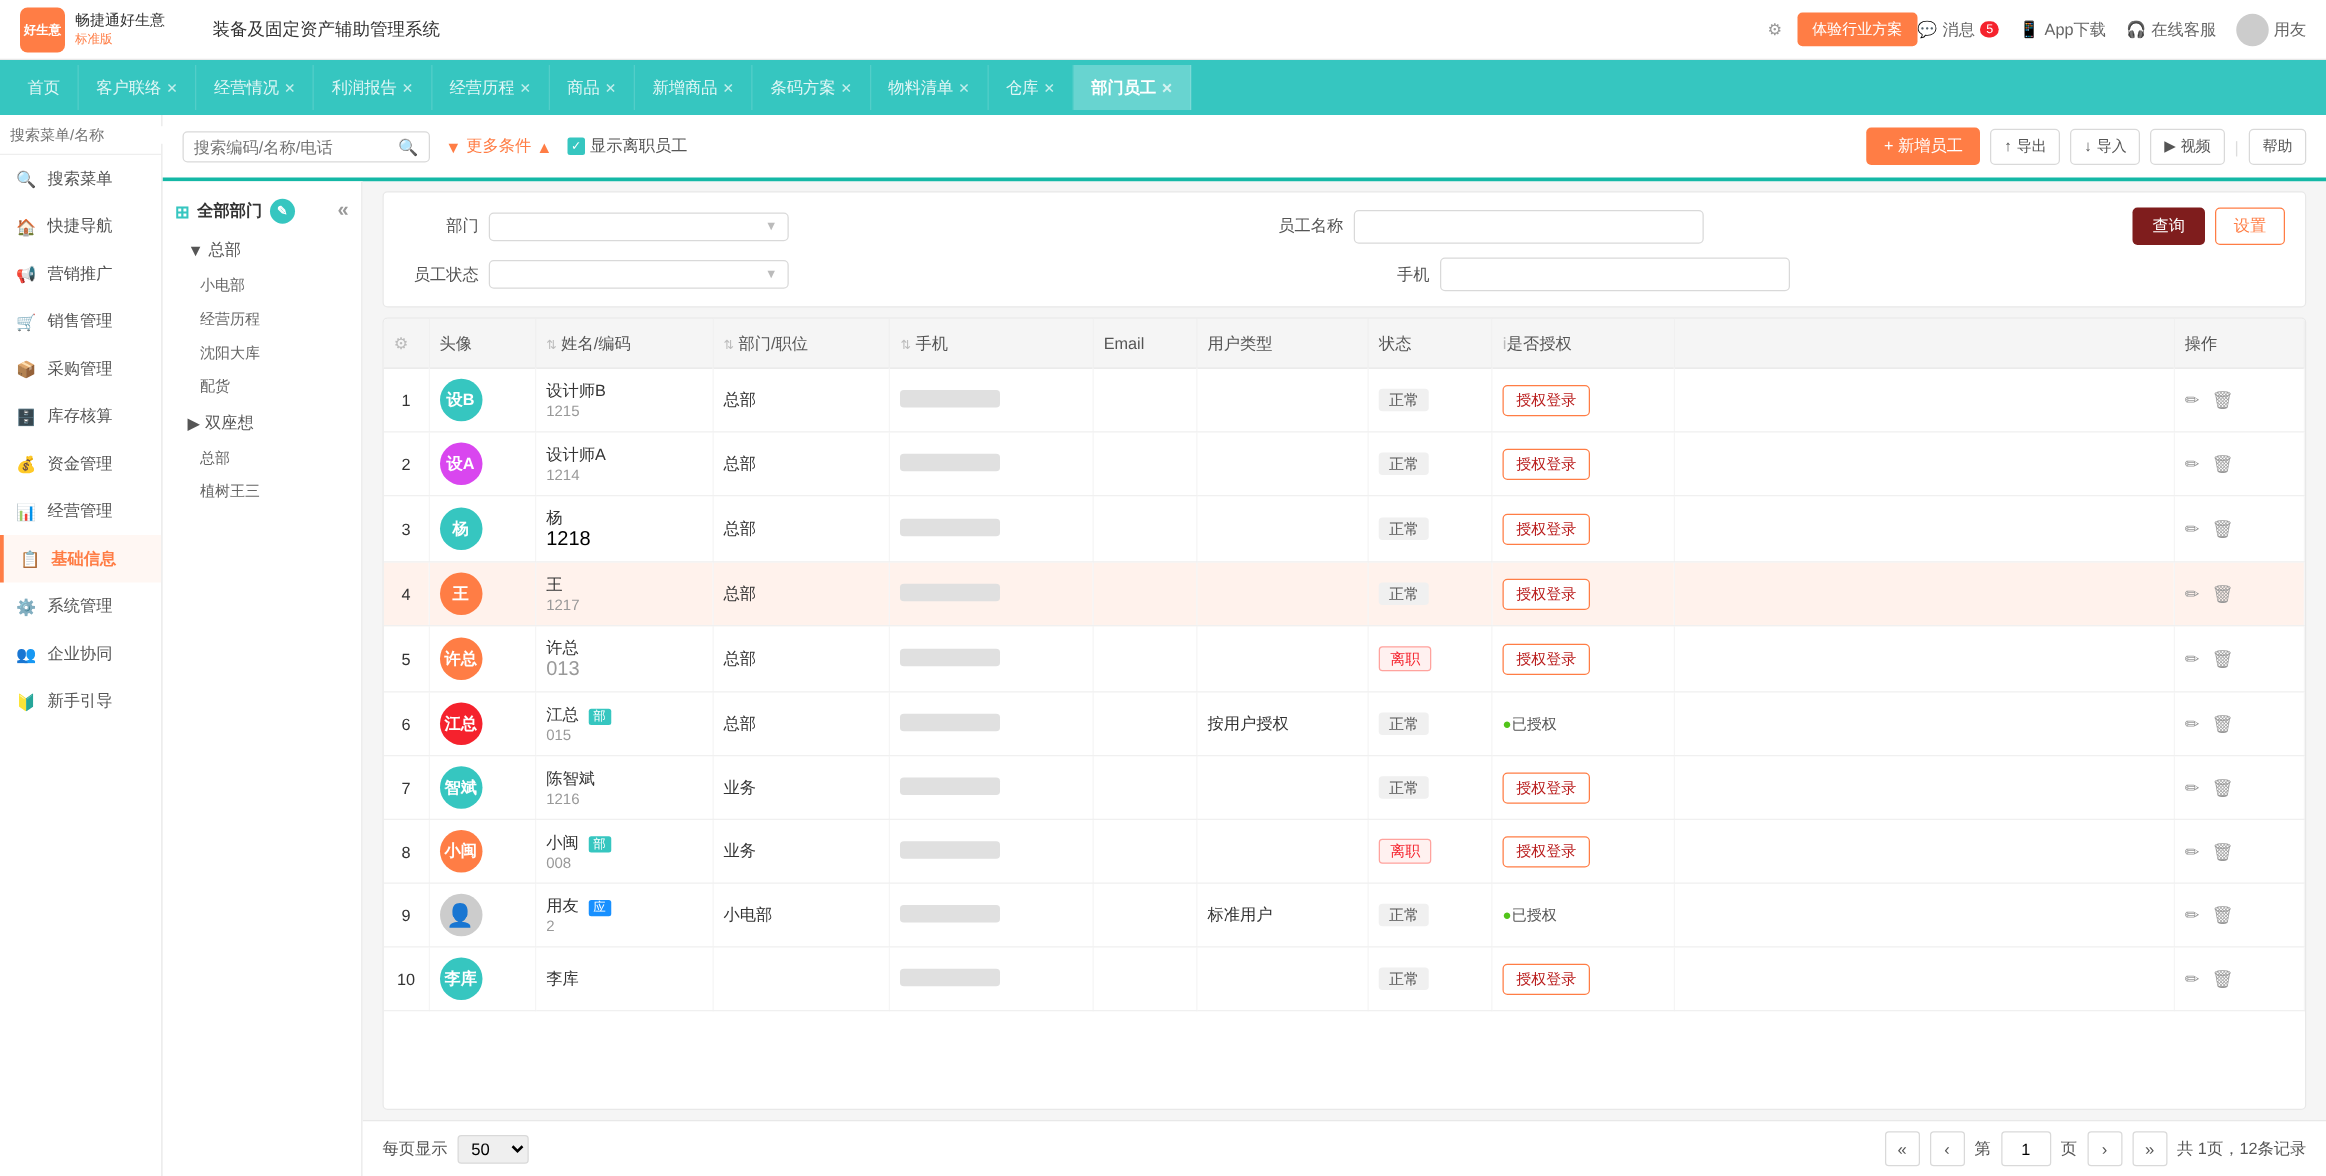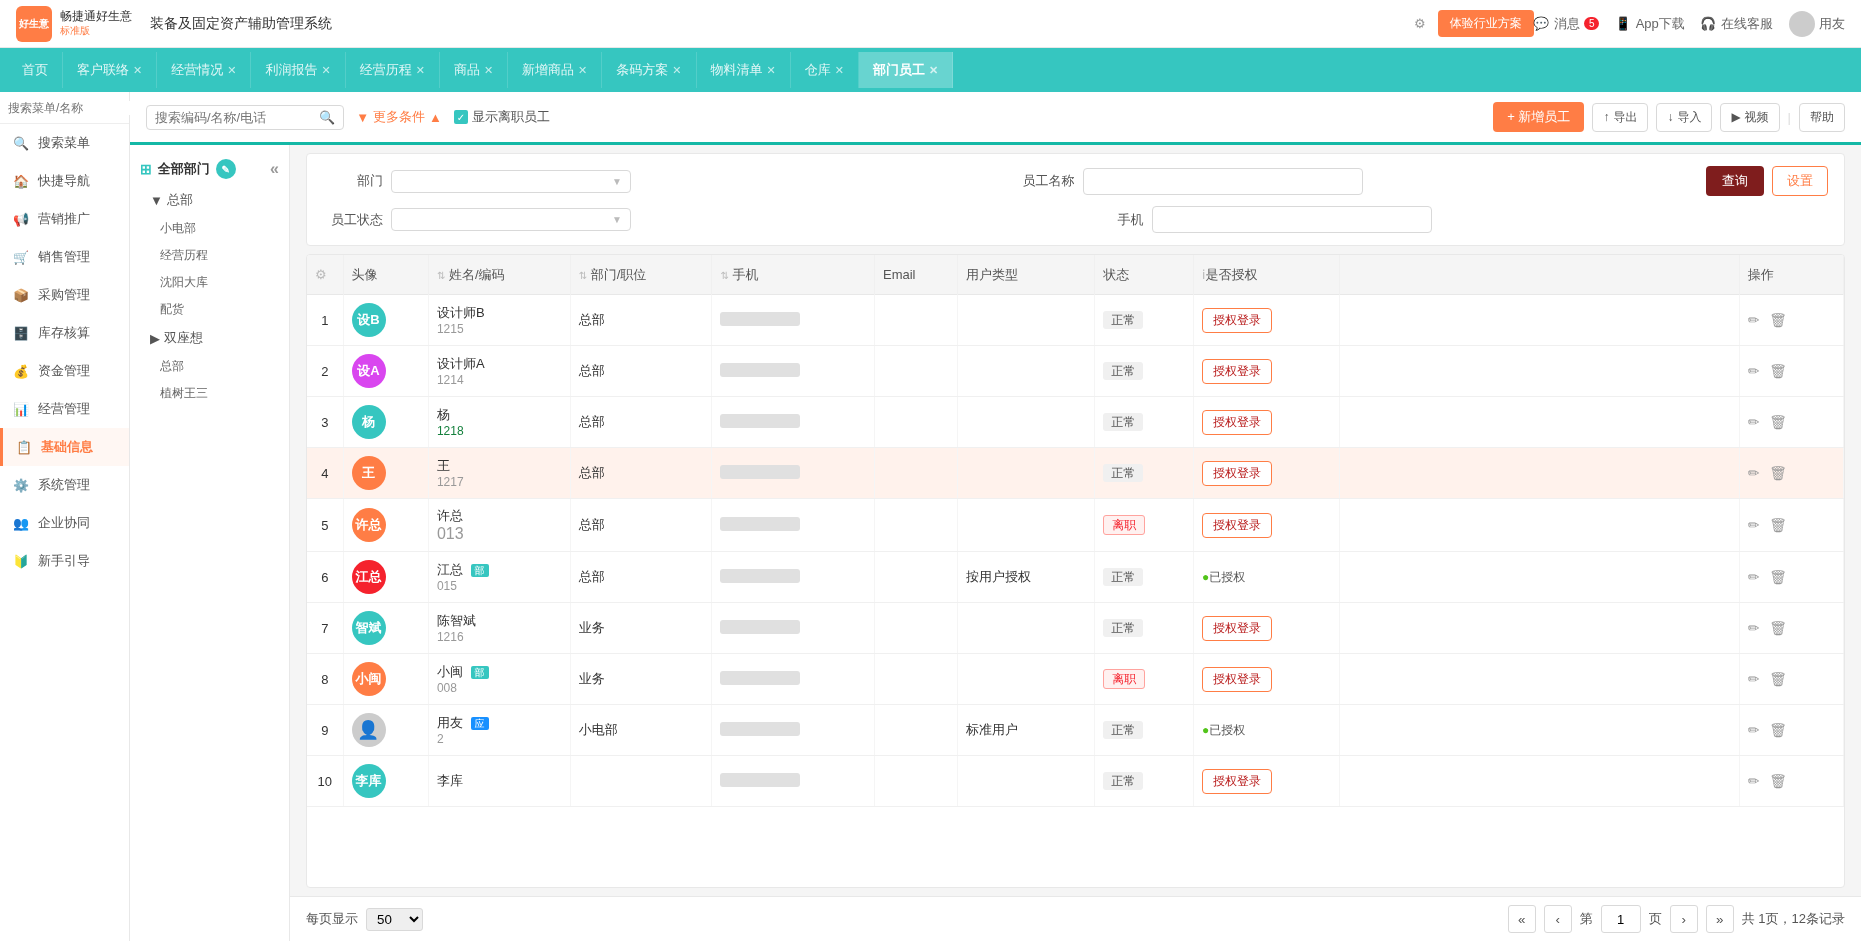--- a/index.html
+++ b/index.html
@@ -4,21 +4,21 @@
   <style>
     * { box-sizing: border-box; margin: 0; padding: 0; }
     body { font-family: 'Microsoft YaHei', Arial, sans-serif; font-size: 13px; background: #f5f5f5; color: #333; }
 
     
     .top-bar { background: #fff; height: 48px; display: flex; align-items: center; padding: 0 16px; border-bottom: 1px solid #e8e8e8; position: relative; }
     .logo-area { display: flex; align-items: center; gap: 8px; width: 130px; }
     .logo-icon { width: 36px; height: 36px; background: #ff7d45; border-radius: 6px; display: flex; align-items: center; justify-content: center; color: white; font-size: 10px; font-weight: bold; }
     .logo-text { font-size: 12px; color: #333; line-height: 1.3; }
     .logo-badge { font-size: 10px; color: #ff7d45; }
-    .system-title { flex: 1; font-size: 14px; color: #333; margin-left: 4px; }
+    .system-title { flex: 1; font-size: 14px; color: #333; margin-left: 24px; }
     .top-bar-actions { display: flex; align-items: center; gap: 16px; margin-left: auto; }
     .top-action { display: flex; align-items: center; gap: 4px; color: #666; font-size: 13px; cursor: pointer; }
     .badge-red { background: #f5222d; color: white; border-radius: 10px; font-size: 10px; padding: 1px 5px; }
     .username { color: #666; }
 
     
     .nav-tabs { background: #36c6c0; display: flex; align-items: center; height: 44px; padding: 0 8px; overflow-x: auto; }
     .nav-tab { color: rgba(255,255,255,0.85); padding: 0 14px; height: 36px; display: flex; align-items: center; gap: 4px; cursor: pointer; font-size: 13px; white-space: nowrap; border-right: 1px solid rgba(255,255,255,0.15); }
     .nav-tab.active { background: rgba(255,255,255,0.25); color: #fff; font-weight: bold; }
     .nav-tab .close-x { color: rgba(255,255,255,0.7); font-size: 11px; }
@@ -374,21 +374,21 @@
   </tr>
                 <tr>
     <td style="text-align:center;">3</td>
     <td>
       <div class="avatar-circle" style="background:#36c6c0;">
         杨
       </div>
     </td>
     <td>
       <div>杨</div>
-      <div style="color:#15803d;font-size:12px;">1218</div>
+      <div style="color:#000000;font-size:16px;">1218</div>
     </td>
     <td>总部</td>
     <td><span class="phone-blur"></span></td>
     <td></td>
     <td></td>
     <td><span class="status-normal">正常</span></td>
     <td><button class="btn-authorize">授权登录</button></td>
     <td></td>
     <td>
       <span class="op-btn" title="编辑">✏</span>

